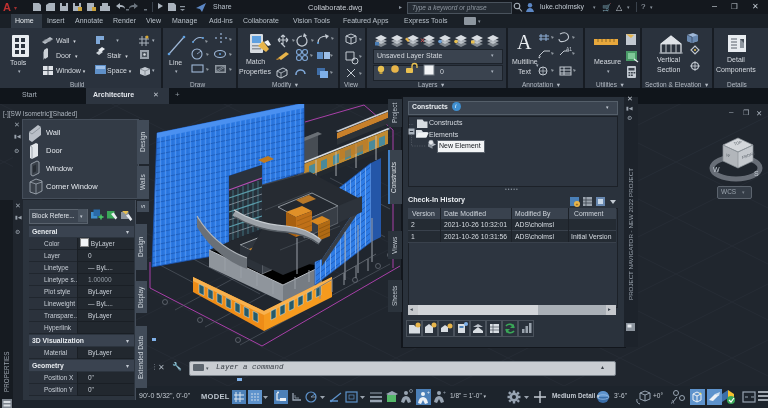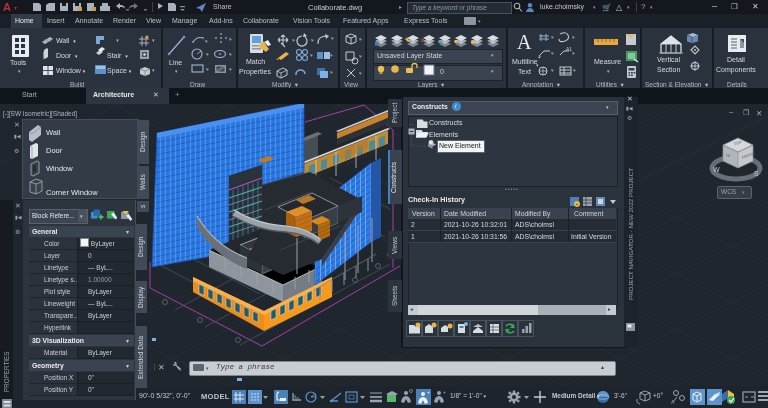--- a/index.html
+++ b/index.html
@@ -579,21 +579,21 @@
 <div class="abs" style="left:717px;top:186px;width:33px;height:11px;background:#353d47;border:1px solid #5c646e;border-radius:2px;"></div>
 <div class="txt" style="left:721px;top:188px;font-size:6.5px;color:#9aa3ad;">WCS</div>
 <div class="txt" style="left:742px;top:189px;font-size:5px;color:#78808a;">▾</div>
 
 <div class="txt" style="left:151px;top:363px;font-size:7px;color:#8d969f;">⋮</div>
 <div class="txt" style="left:158px;top:363px;font-size:8px;color:#aab3bd;">✕</div>
 <div class="txt" style="left:172px;top:362px;font-size:8px;color:#9aa3ad;">🔧</div>
 <div class="abs" style="left:189px;top:361px;width:425px;height:13px;background:#c9cdd2;border:1px solid #7f878f;border-radius:2px;"></div>
 <div class="abs" style="left:193px;top:364px;width:11px;height:7px;background:#5d666f;border-radius:1px;"></div>
 <div class="txt" style="left:206px;top:365px;font-size:5px;color:#4a525a;">▾</div>
-<div class="txt" style="left:216px;top:363px;font-family:'Liberation Mono',monospace;font-style:italic;font-size:7.5px;color:#3b4148;">Type a phrase</div>
+<div class="txt" style="left:216px;top:363px;font-family:'Liberation Mono',monospace;font-style:italic;font-size:7.5px;color:#3b4148;">Layer a command</div>
 <div class="txt" style="left:601px;top:363px;font-size:6px;color:#3b4148;">▴</div>
 
 <div class="abs" style="left:0;top:386px;width:768px;height:22px;background:#1d242c;"></div>
 <div class="txt" style="left:139px;top:392px;font-size:7px;color:#c3cad2;">90'-0 5/32", 0'-0"</div>
 <div class="txt" style="left:201px;top:392px;font-size:7.5px;font-weight:bold;color:#bcc4cd;letter-spacing:0.3px;">MODEL</div>
 <svg class="abs" style="left:0;top:386px;" width="768" height="22" viewBox="0 0 768 22">
 
   <rect x="232" y="4" width="14" height="14" fill="#4c80b8"></rect>
   <g stroke="#dce6f0" stroke-width="1">
       <path d="M236 6v10M240 6v10M234 9h10M234 13h10"></path>
@@ -737,21 +737,21 @@
   <path d="M8 27l6-3 2 1v12l-6 3-2-1z" fill="#e2e6ea"></path>
     <path d="M8 27l2 1v12" fill="none" stroke="#8d959e" stroke-width="0.8"></path>
   <path d="M9 45l6-3 2 1v11l-6 3-2-1z" fill="#3a414a" stroke="#aab3bd" stroke-width="0.8"></path>
     <path d="M11 47l3-1.5v7l-3 1.5z" fill="#262c33"></path>
   <path d="M8 63l6-3 6 2v10l-6 3-6-2z" fill="#3a414a" stroke="#aab3bd" stroke-width="0.8"></path>
     <path d="M8 63l6 2 6-2M14 65v10" fill="none" stroke="#aab3bd" stroke-width="0.7"></path>
 </svg>
 <div class="txt" style="left:46px;top:128px;font-size:7.5px;color:#e4e8ed;">Wall</div>
 <div class="txt" style="left:46px;top:146px;font-size:7.5px;color:#e4e8ed;">Door</div>
 <div class="txt" style="left:46px;top:164px;font-size:7.5px;color:#e4e8ed;">Window</div>
-<div class="txt" style="left:46px;top:188px;font-size:7.5px;color:#e4e8ed;">Corner Window</div>
+<div class="txt" style="left:46px;top:182px;font-size:7.5px;color:#e4e8ed;">Corner Window</div>
 
 <div class="abs" style="left:0;top:200px;width:13px;height:208px;background:#161b21;"></div>
 <div class="vtext" style="left:0px;top:342px;width:13px;height:60px;font-size:6.3px;color:#99a1ab;line-height:13px;">PROPERTIES</div>
 <div class="abs" style="left:16px;top:252px;width:2px;height:80px;background:#4a525c;"></div>
 <svg class="abs" style="left:1px;top:397px;" width="12" height="15" viewBox="0 0 12 15">
   <rect x="1" y="2" width="10" height="11" fill="#7d858e"></rect>
     <rect x="2.5" y="4" width="7" height="2" fill="#d8dde2"></rect>
     <rect x="2.5" y="7.5" width="7" height="2" fill="#d8dde2"></rect>
     <rect x="2.5" y="11" width="4" height="1.5" fill="#d8dde2"></rect>
 </svg>

